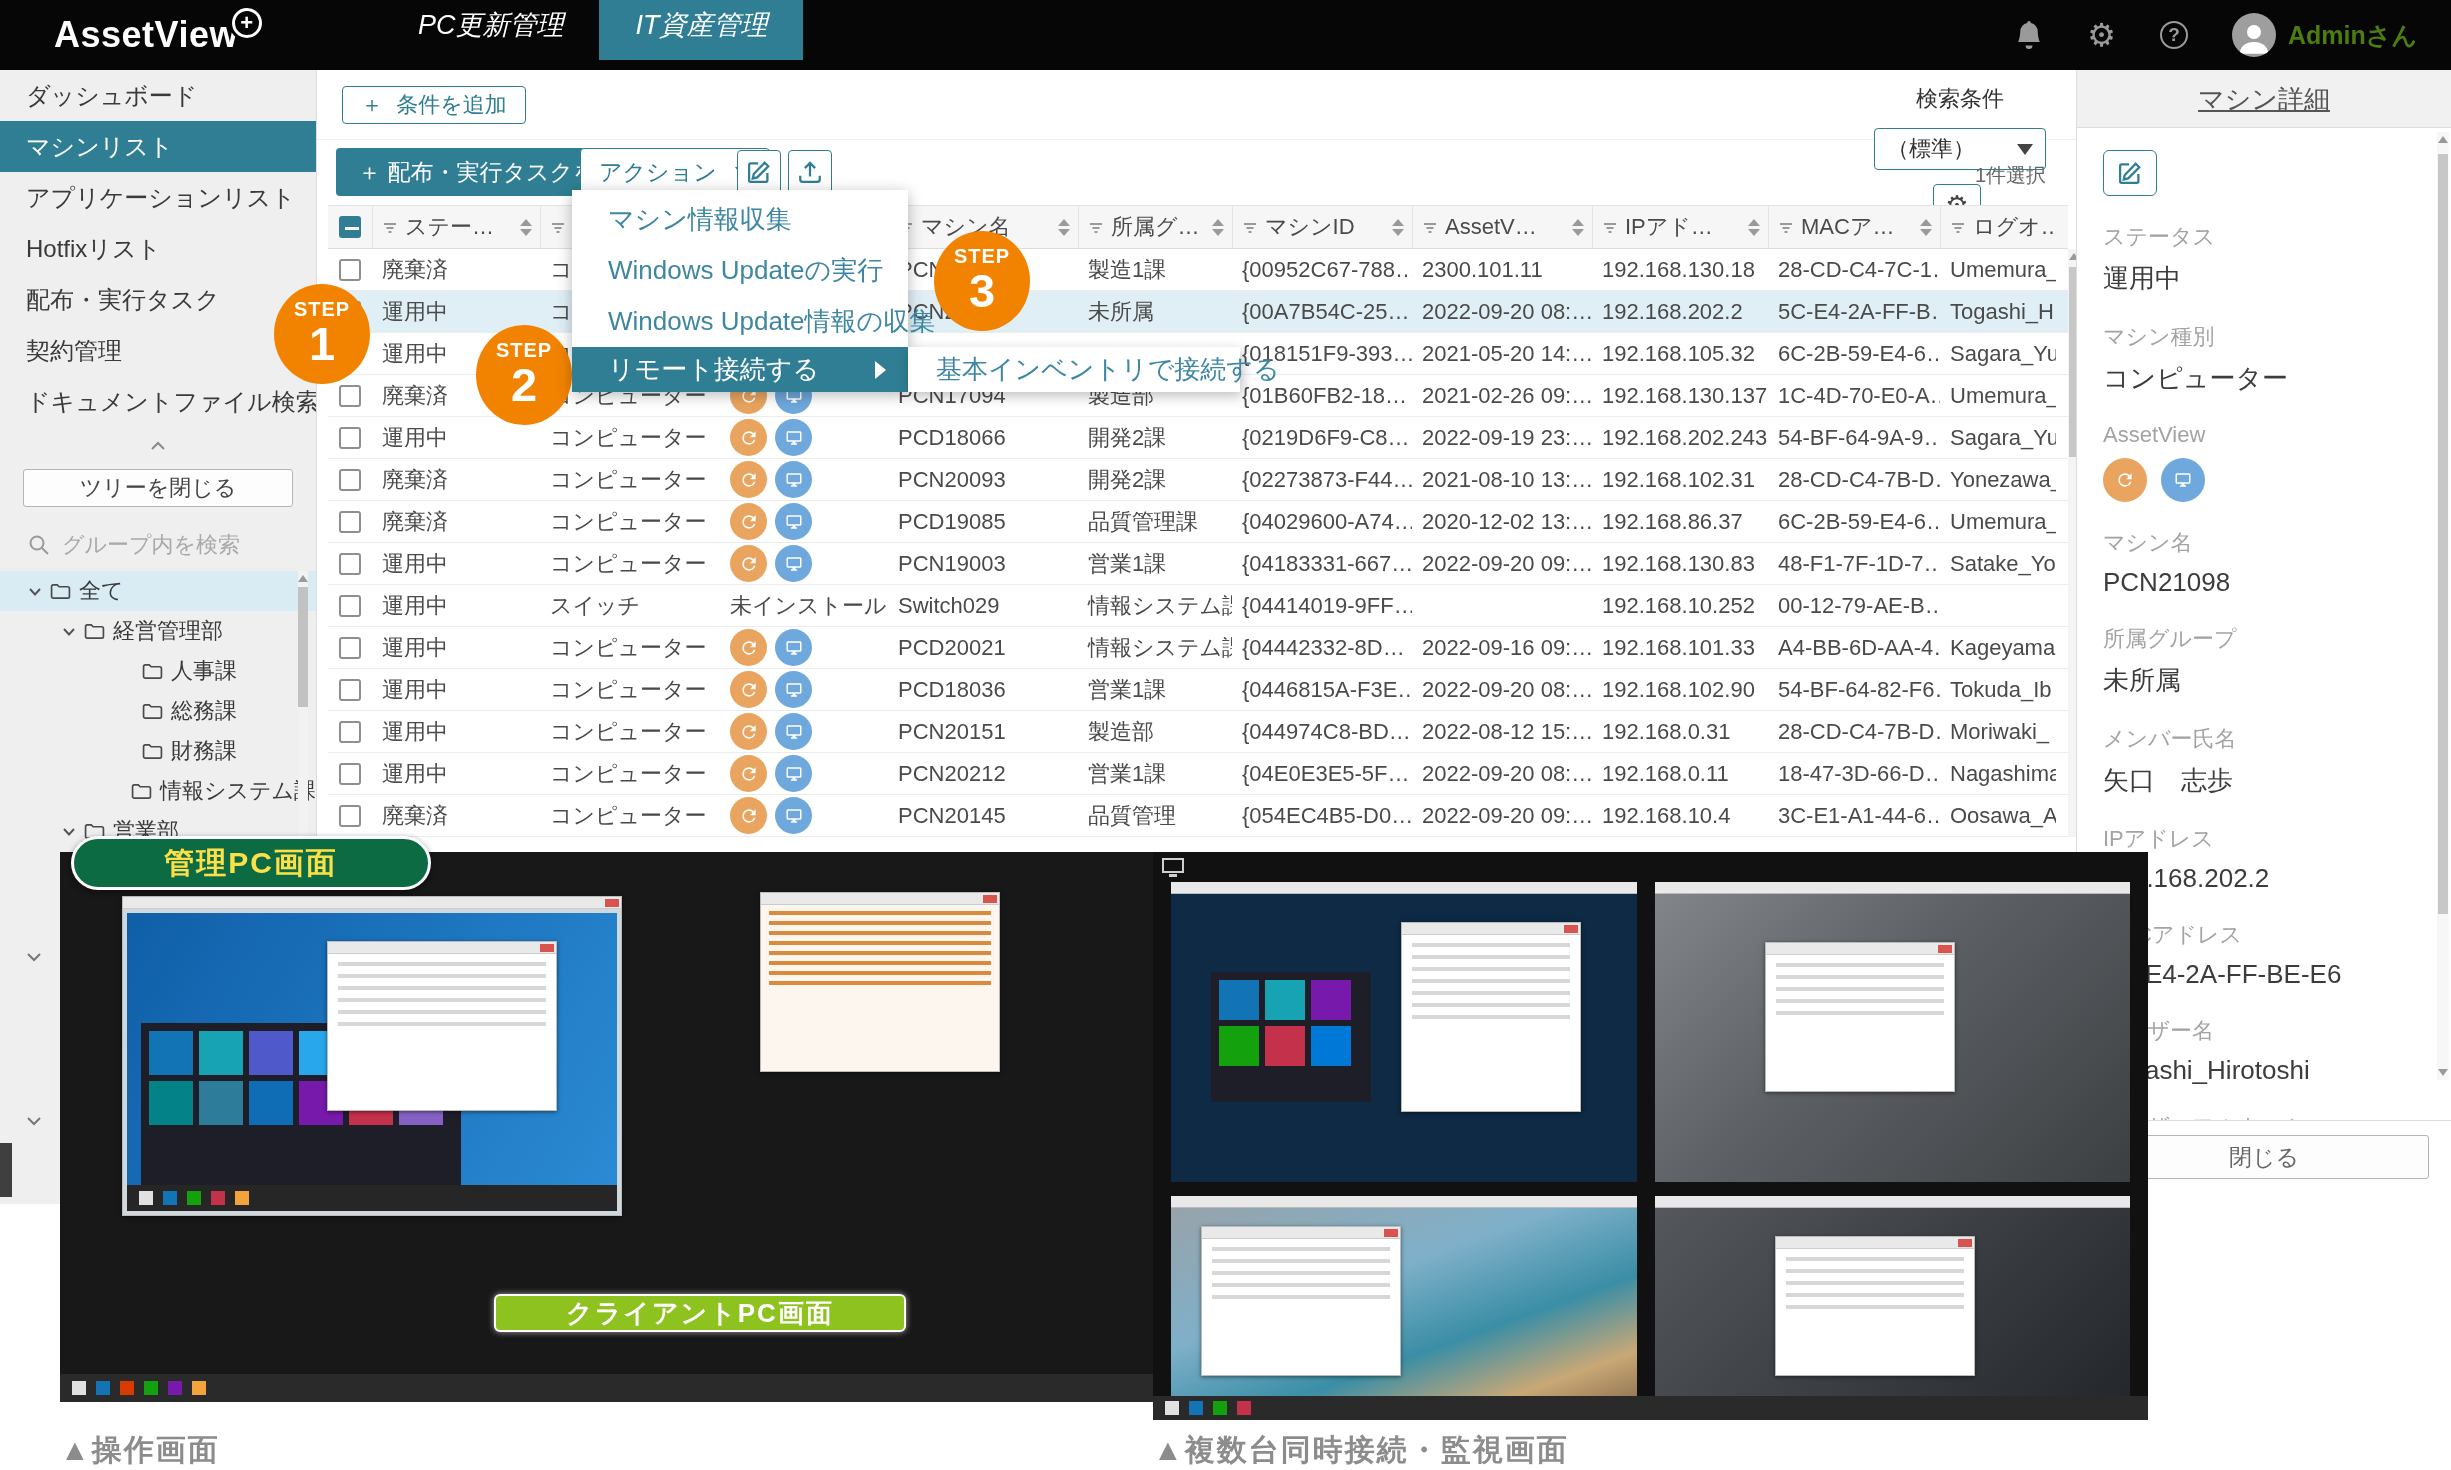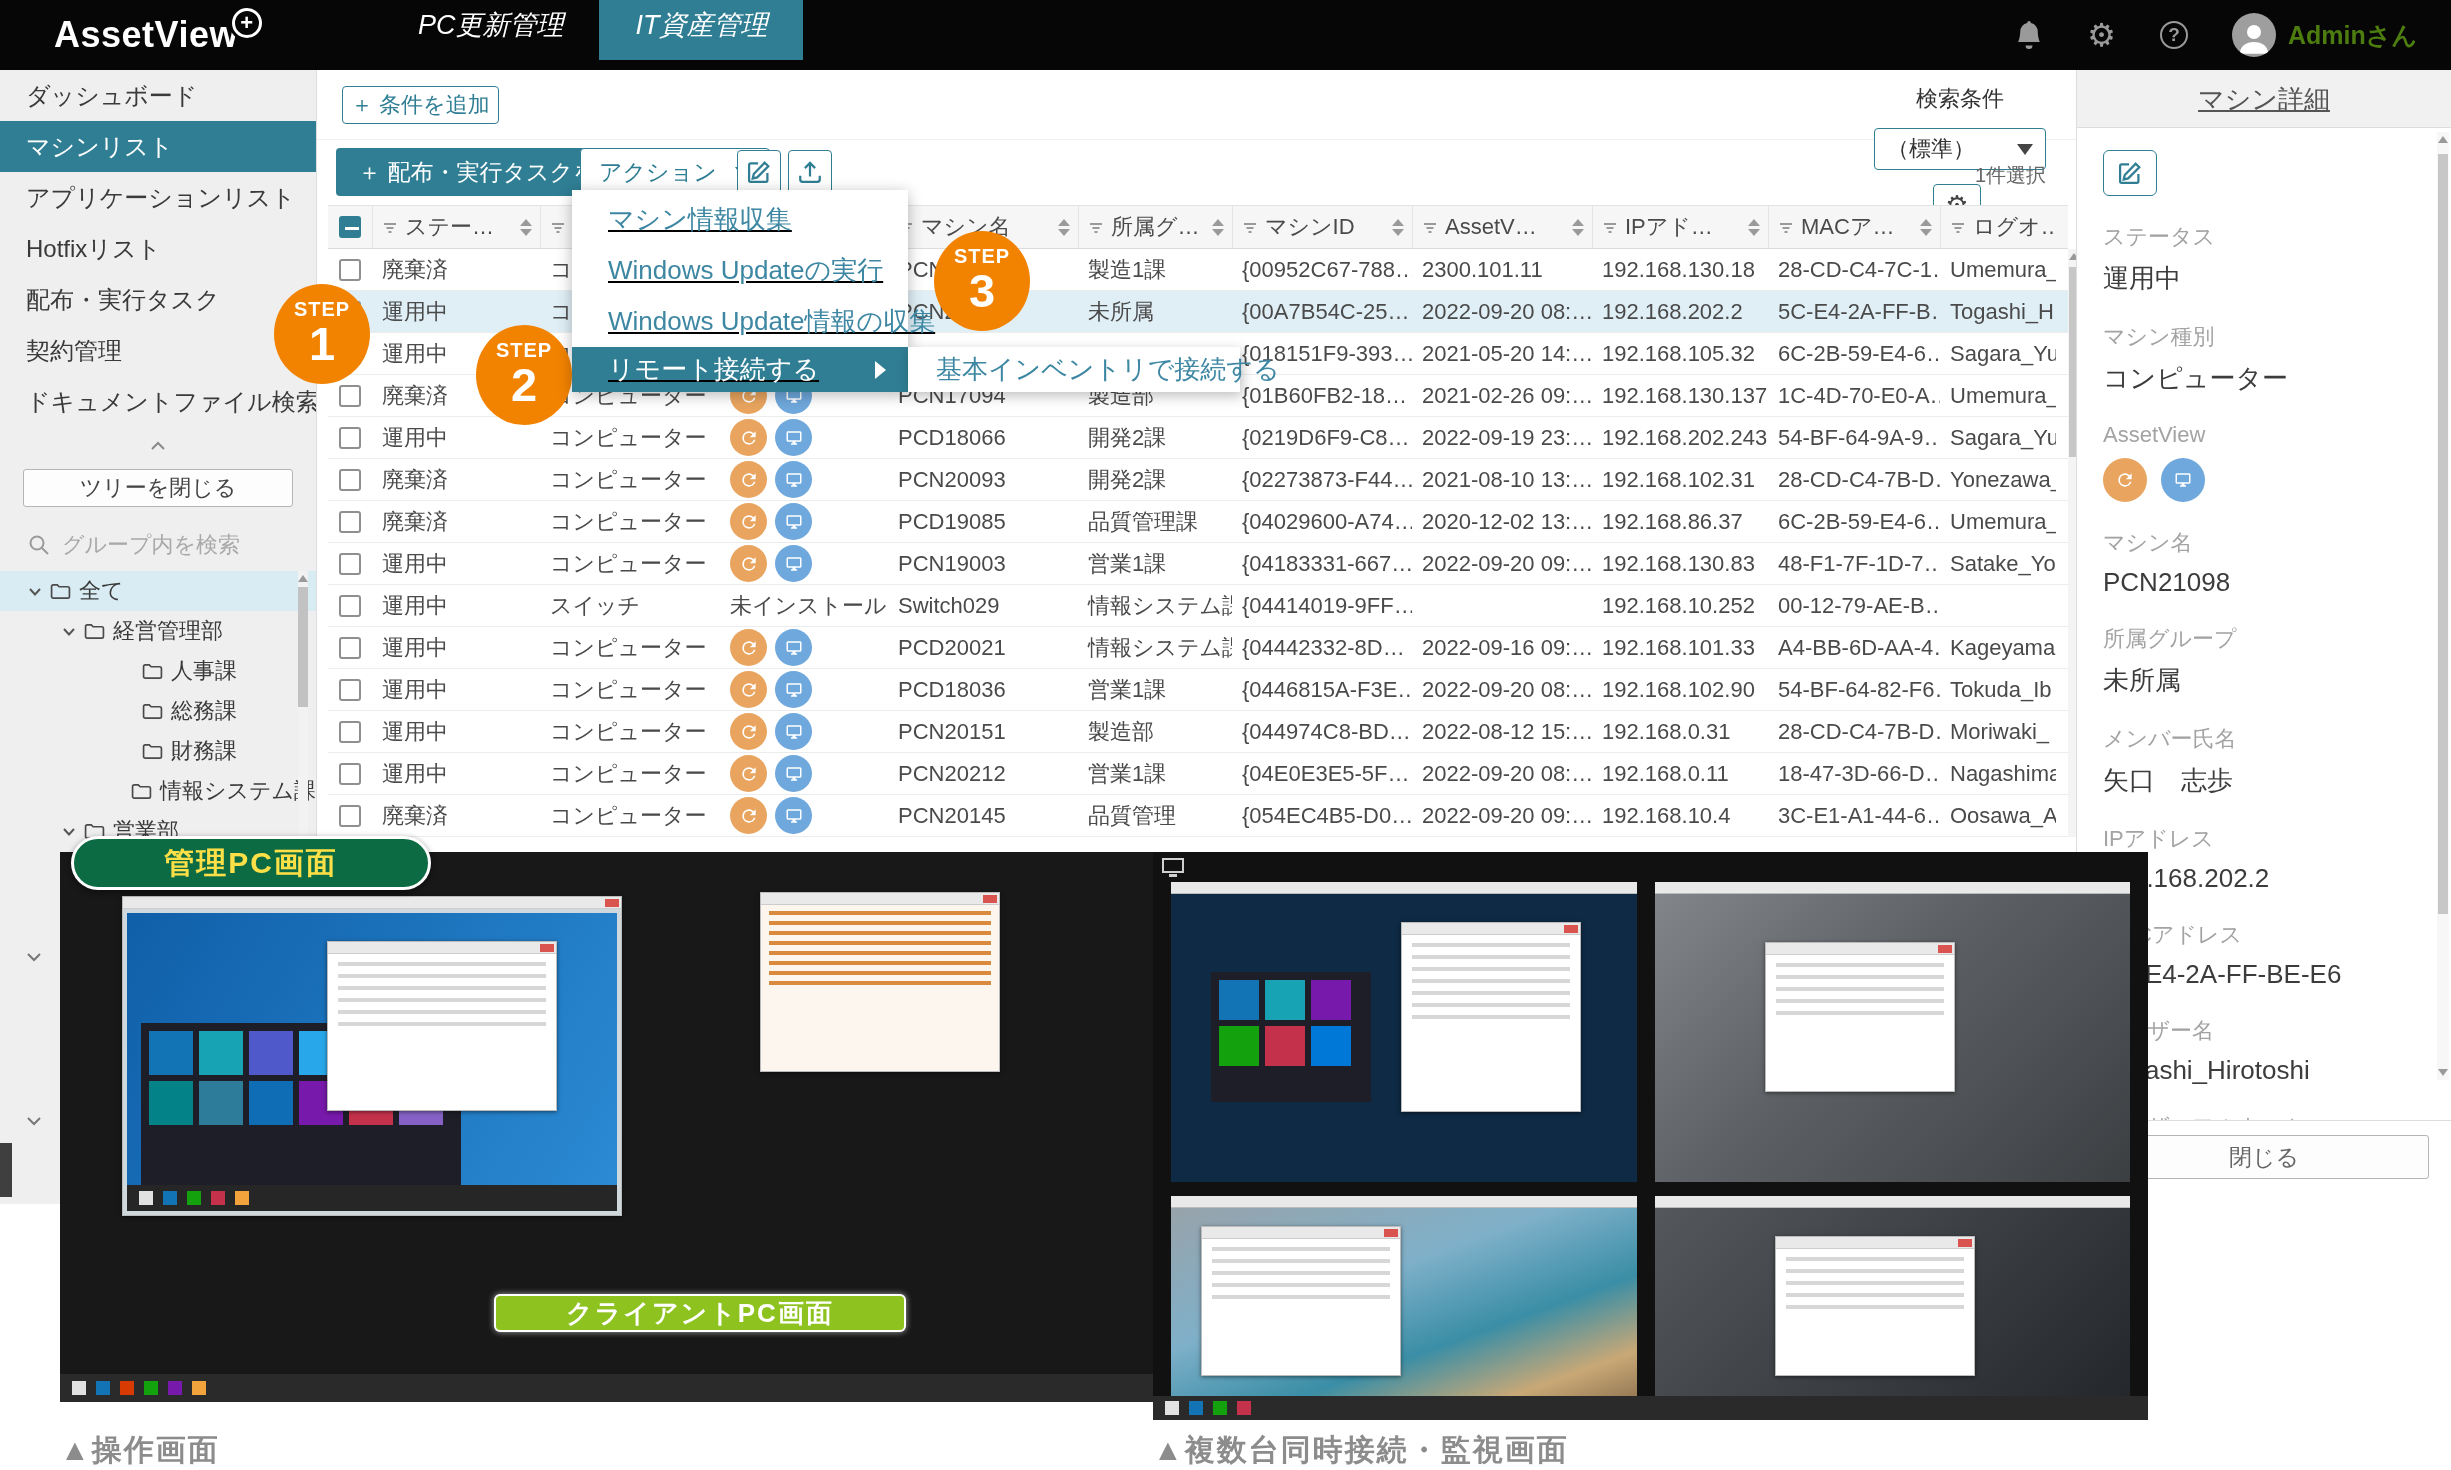--- a/index.html
+++ b/index.html
@@ -37,21 +37,21 @@
   .lv0{padding-left:24px;} .lv1{padding-left:58px;} .lv2{padding-left:116px;}
   .tree-sb{position:absolute;right:8px;top:0;width:10px;height:310px;background:#f2f2f2;}
   .tree-sb .thumb{position:absolute;left:0;top:16px;width:10px;height:120px;background:#c2c2c2;}
   .stray-chev{position:absolute;left:26px;}
   .dark-strip{position:absolute;left:0;top:1143px;width:12px;height:54px;background:#3f3f3f;z-index:6;}
 
   
   .main{position:absolute;left:317px;top:70px;width:1759px;height:1134px;background:#fff;}
   .tb1{position:relative;height:70px;border-bottom:1px solid #f0f0f0;}
   .btn-outline{display:inline-flex;align-items:center;gap:8px;border:1.5px solid #2f7e93;color:#2f7e93;background:#fff;border-radius:4px;font-size:22px;cursor:pointer;}
-  .add-cond{position:absolute;left:25px;top:16px;height:38px;padding:0 8px;}
+  .add-cond{position:absolute;left:25px;top:16px;height:38px;padding:0 18px;font-family:Liberation Mono, monospace;}
   .tb1-right{position:absolute;right:20px;top:14px;display:flex;align-items:center;gap:14px;flex-direction:column;}
   .flabel{font-size:22px;color:#333;}
   .selbox{display:flex;align-items:center;justify-content:space-between;width:172px;height:42px;border:1.5px solid #2f7e93;border-radius:4px;padding:0 12px;font-size:22px;color:#333;background:#fff;cursor:pointer;}
   .selbox.wide{width:192px;}
   .caret-dn{width:0;height:0;border-left:8px solid transparent;border-right:8px solid transparent;border-top:11px solid #444;}
   .gearbtn{width:48px;height:42px;border:1.5px solid #2f7e93;border-radius:4px;background:#fff;display:flex;align-items:center;justify-content:center;cursor:pointer;margin-left:-6px;}
   .gearbtn .gear-glyph{color:#444;font-size:26px;}
   .tb2{position:relative;height:65px;}
   .btn-fill{position:absolute;left:19px;top:8px;height:48px;background:#2f7e93;color:#fff;border:none;border-radius:4px;font-size:23px;padding:0 22px;display:inline-flex;align-items:center;gap:8px;cursor:pointer;}
   .action-btn{position:absolute;left:263px;top:8px;height:48px;padding:0 18px;font-size:23px;}
@@ -80,21 +80,21 @@
   .cb.master{background:#2f7e93;border-color:#2f7e93;position:relative;}
   .cb.master::after{content:"";position:absolute;left:4px;top:9px;width:14px;height:3px;background:#fff;}
   .agent-ic{width:37px;height:37px;border-radius:50%;display:inline-flex;align-items:center;justify-content:center;flex:none;}
   .agent-refresh{background:#e9a55f;}
   .agent-monitor{background:#6fa8dc;}
   .table-sb{position:absolute;right:-12px;top:44px;width:12px;height:588px;background:#f4f4f4;}
   .table-sb .thumb{position:absolute;left:1px;top:18px;width:10px;height:190px;background:#c7c7c7;}
   .sb-arrow-up{width:0;height:0;border-left:5px solid transparent;border-right:5px solid transparent;border-bottom:7px solid #9a9a9a;margin:4px auto 0;}
 
   
-  .menu{position:absolute;left:572px;top:190px;width:336px;z-index:40;background:#fff;box-shadow:0 3px 14px rgba(0,0,0,.28);padding-top:4px;text-decoration:underline;}
+  .menu{position:absolute;left:572px;top:190px;width:336px;z-index:40;background:#fff;box-shadow:0 3px 14px rgba(0,0,0,.28);padding-top:4px;}
   .mitem{height:51px;line-height:51px;padding-left:36px;font-size:26px;color:#3e87a3;white-space:nowrap;cursor:pointer;}
   .mitem.hl{background:#2f7e93;color:#fff;display:flex;align-items:center;height:45px;line-height:45px;}
   .mitem.hl .arr{margin-left:auto;margin-right:22px;width:0;height:0;border-top:9px solid transparent;border-bottom:9px solid transparent;border-left:11px solid #fff;}
   .submenu{position:absolute;left:908px;top:347px;width:332px;height:45px;z-index:41;background:#fff;box-shadow:2px 4px 12px rgba(0,0,0,.25);}
   .submenu .mitem{height:45px;line-height:45px;padding-left:28px;}
 
   
   .step{position:absolute;width:96px;height:100px;border-radius:50%;background:#f28300;color:#fff;display:flex;flex-direction:column;align-items:center;justify-content:center;z-index:30;}
   .step .s1{font-size:20px;font-weight:bold;letter-spacing:1px;line-height:1;}
   .step .s2{font-size:47px;font-weight:bold;line-height:1.05;}

